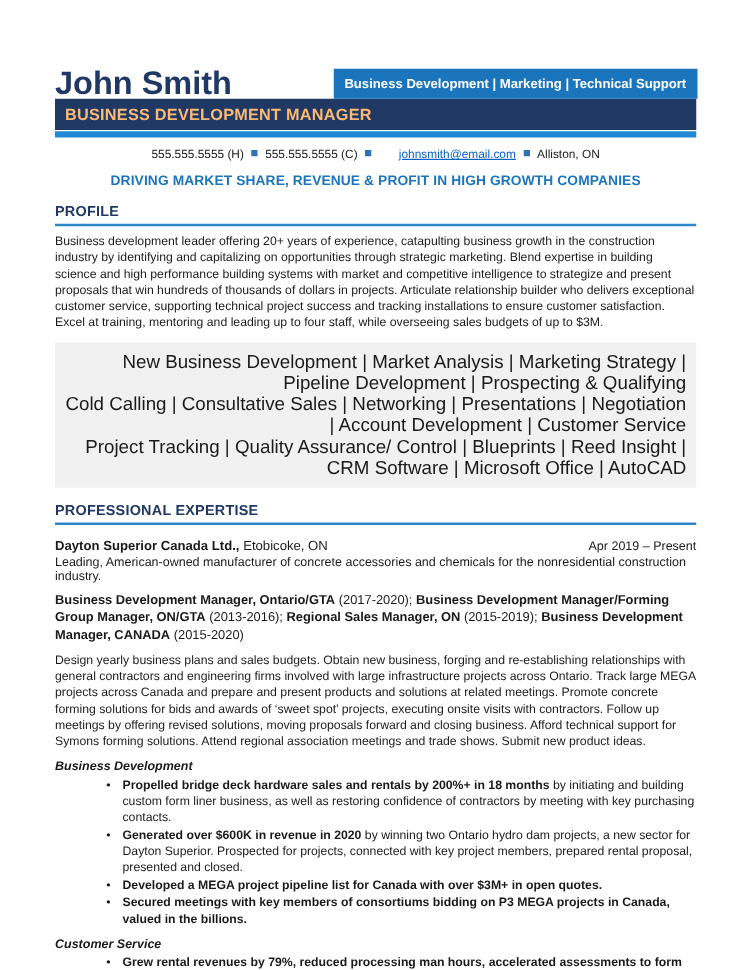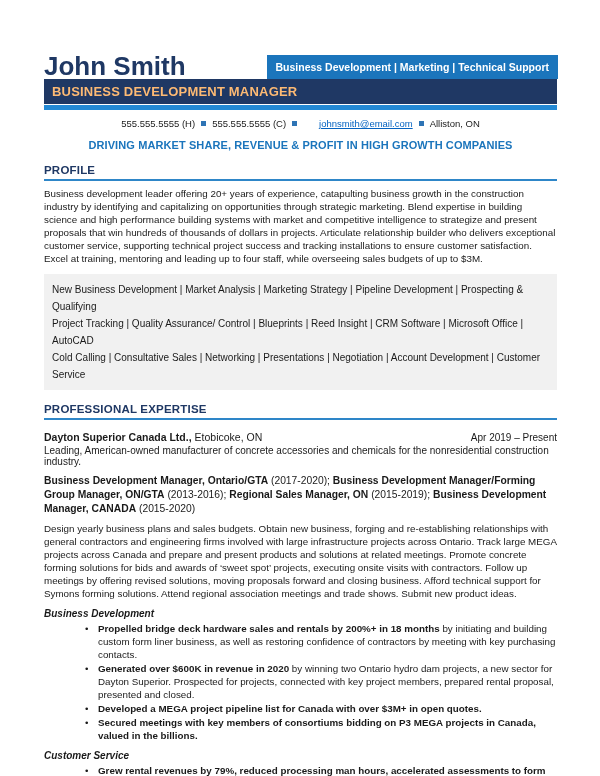--- a/index.html
+++ b/index.html
@@ -31,21 +31,21 @@
   .contact-line{text-align:center;font-size:9.5px;margin-top:8px;color:var(--ink);}
   .sq{display:inline-block;width:5px;height:5px;background:#2E74B5;margin:0 6px 1px 6px;}
   .email{color:var(--link-blue);text-decoration:underline;cursor:pointer;padding-left:16px;}
   .headline{text-align:center;font-weight:bold;color:var(--headline-blue);
             font-size:11px;margin-top:10px;letter-spacing:.1px;}
   
   .section-heading{color:var(--navy);font-weight:bold;font-size:11.5px;
                    border-bottom:2.5px solid var(--rule-blue);
                    padding-bottom:3px;margin-top:13px;letter-spacing:.2px;}
   .body-text{font-size:9.8px;line-height:13px;margin-top:6px;}
-  .keyword-box{background:var(--box-bg);text-align:left;font-size:10px;
+  .keyword-box{background:var(--box-bg);text-align:right;font-size:15px;
                line-height:17px;padding:7px 8px;margin-top:9px;}
   
   .job-header{display:flex;justify-content:space-between;align-items:baseline;
               font-size:10.5px;margin-top:11px;}
   .job-header .dates{font-size:10px;white-space:nowrap;}
   .tagline{font-size:10px;margin-top:2px;}
   .roles{font-size:10.3px;line-height:14px;margin-top:7px;}
   .roles b{font-weight:bold;}
   .group-heading{font-weight:bold;font-style:italic;font-size:10px;margin-top:8px;}
   ul.bullets{margin-top:3px;padding-left:54px;}
@@ -69,22 +69,22 @@
       <span>555.555.5555 (H)</span><span class="sq"></span><span>555.555.5555 (C)</span><span class="sq"></span><a class="email">johnsmith@email.com</a><span class="sq"></span><span>Alliston, ON</span>
     </div>
 
     <div class="headline">DRIVING MARKET SHARE, REVENUE &amp; PROFIT IN HIGH GROWTH COMPANIES</div>
 
     <div class="section-heading">PROFILE</div>
     <p class="body-text">Business development leader offering 20+ years of experience, catapulting business growth in the construction industry by identifying and capitalizing on opportunities through strategic marketing. Blend expertise in building science and high performance building systems with market and competitive intelligence to strategize and present proposals that win hundreds of thousands of dollars in projects. Articulate relationship builder who delivers exceptional customer service, supporting technical project success and tracking installations to ensure customer satisfaction. Excel at training, mentoring and leading up to four staff, while overseeing sales budgets of up to $3M.</p>
 
     <div class="keyword-box">
       <div>New Business Development | Market Analysis | Marketing Strategy | Pipeline Development | Prospecting &amp; Qualifying</div>
+      <div>Cold Calling | Consultative Sales | Networking | Presentations | Negotiation | Account Development | Customer Service</div>
       <div>Project Tracking | Quality Assurance/ Control | Blueprints | Reed Insight | CRM Software | Microsoft Office | AutoCAD</div>
-      <div>Cold Calling | Consultative Sales | Networking | Presentations | Negotiation | Account Development | Customer Service</div>
     </div>
 
     <div class="section-heading">PROFESSIONAL EXPERTISE</div>
 
     <div class="job-header">
       <div><b>Dayton Superior Canada Ltd.,</b><span> Etobicoke, ON</span></div>
       <div class="dates">Apr 2019 – Present</div>
     </div>
     <div class="tagline">Leading, American-owned manufacturer of concrete accessories and chemicals for the nonresidential construction industry.</div>
 

